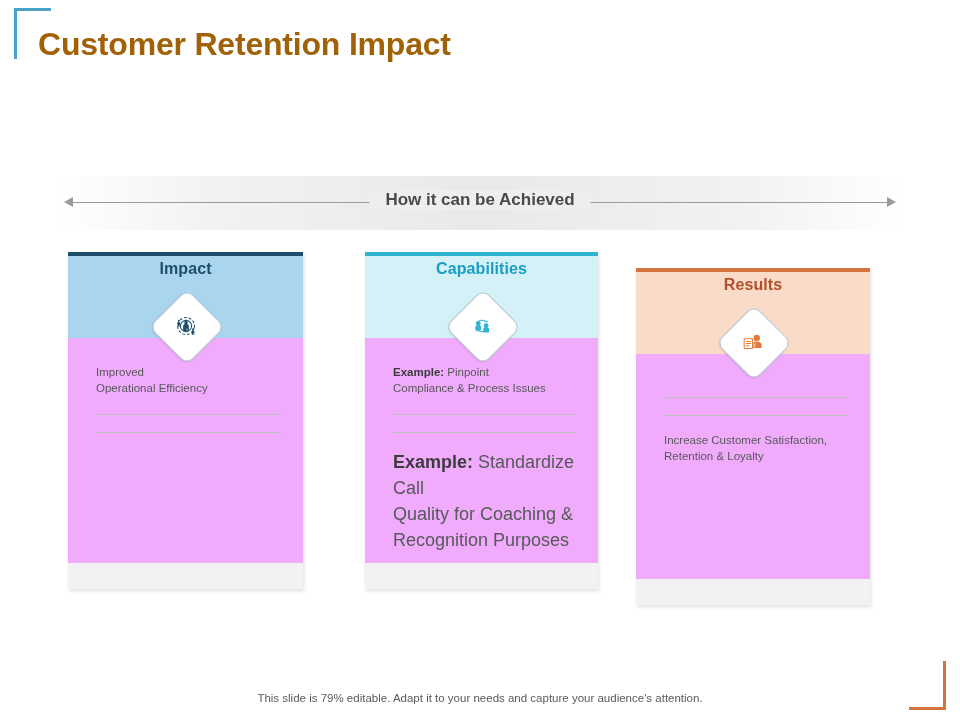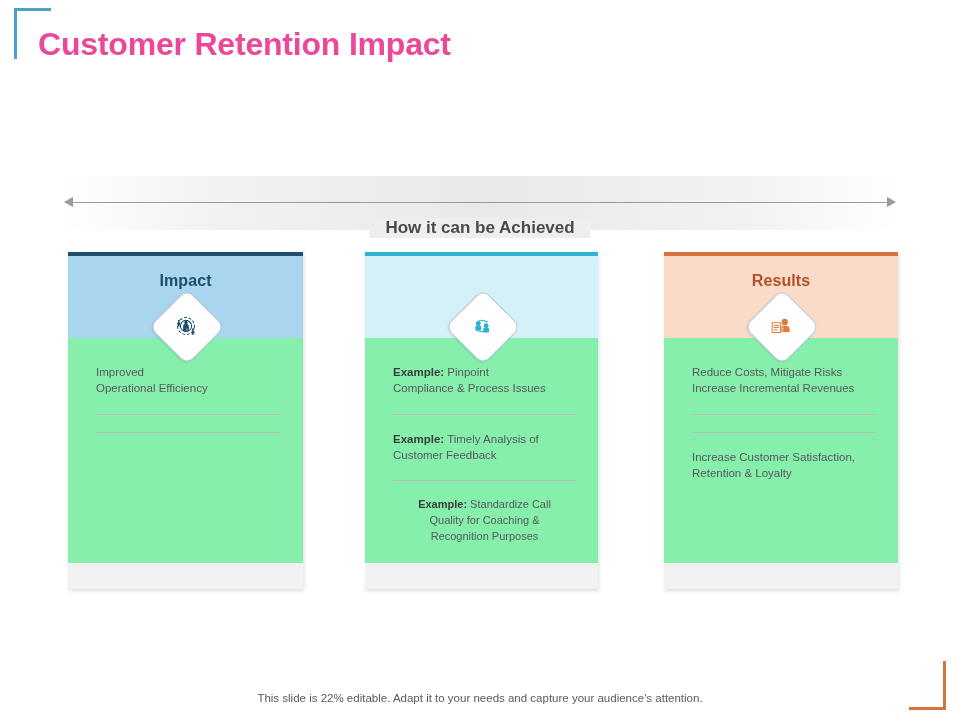--- a/index.html
+++ b/index.html
@@ -36,21 +36,21 @@
     border-bottom: 3px solid #d4733c;
   }
 
   
   .slide-title {
     position: absolute;
     left: 38px;
     top: 26px;
     font-size: 32px;
     font-weight: bold;
-    color: #ec4899;
+    color: #a16207;
     letter-spacing: -0.2px;
     white-space: nowrap;
   }
 
   
   .banner {
     position: absolute;
     left: 60px;
     top: 176px;
     width: 840px;
@@ -86,56 +86,55 @@
     position: absolute;
     left: 50%;
     top: 14px;
     transform: translateX(-50%);
     padding: 0 16px;
     background: #eeeeee;
     font-size: 17px;
     font-weight: bold;
     color: #4a4a4a;
     white-space: nowrap;
-    margin-top: 28px;
   }
 
   
   .columns {
     position: absolute;
     left: 68px;
     top: 252px;
     width: 826px;
     height: 340px;
   }
   .card {
     position: absolute;
     top: 0;
     width: 235px;
     height: 337px;
     box-shadow: 1px 2px 4px rgba(0,0,0,0.13);
     background: #f2f2f2;
   }
   .card.c1 { left: 0px; }
   .card.c2 { left: 297px; width: 233px; }
-  .card.c3 { left: 596px; width: 234px; }
+  .card.c3 { left: 568px; width: 234px; margin-top: 16px; }
 
   .card-topbar {
     height: 4px;
     width: 100%;
   }
   .card-head {
     height: 82px;
     position: relative;
   }
   .card-title {
     text-align: center;
     font-size: 16px;
     font-weight: bold;
-    padding-top: 16px;
+    padding-top: 4px;
     letter-spacing: 0.1px;
   }
 
   
   .badge {
     position: absolute;
     left: 50%;
     top: 44px;
     width: 52px;
     height: 52px;
@@ -155,31 +154,31 @@
     margin-left: -26px;
     display: flex;
     align-items: center;
     justify-content: center;
   }
   .badge-inner svg { display: block; }
 
   
   .card-body {
     padding: 26px 22px 0 28px;
-    background: #86efac;
+    background: #f0abfc;
     height: 225px;
     box-sizing: border-box;
   }
   .item {
     font-size: 11.5px;
     color: #58585a;
     line-height: 1.42;
   }
   .item b { color: #3c3c3c; }
-  .item.big { font-size: 11px; line-height: 1.45; text-align: center; }
+  .item.big { font-size: 18px; line-height: 1.45; }
   .divider {
     height: 1px;
     background: #bdbdbd;
     margin: 17px 0 16px 0;
   }
   .c2 .divider { margin: 17px 0 16px 0; }
 
   
   .footer {
     position: absolute;
@@ -233,20 +232,21 @@
     <div class="card-body">
       <div class="item"><b></b><span>Improved<br>Operational Efficiency</span></div>
       <div class="divider"></div>
       <div class="divider"></div>
     </div>
   </div>
 
   <div class="card c2">
     <div class="card-topbar" style="background: rgb(47, 179, 208);"></div>
     <div class="card-head" style="background: rgb(212, 241, 247);">
+      <div class="card-title" style="color: rgb(26, 157, 195);">Capabilities</div>
       <div class="badge"></div>
       <div class="badge-inner">
         <svg width="30" height="30" viewBox="0 0 32 32">
           <g fill="none" stroke="#2fb3d0" stroke-width="1.2">
             <path d="M11.5 11.5c3-2.4 7-2 9 .4"></path>
             <path d="M20.5 20.5c-3 2.4-7 2-9-.4"></path>
           </g>
           <g fill="#2fb3d0">
             <path d="M20.2 10.2l2.2.6-1.4 1.7z"></path>
             <path d="M11.8 21.8l-2.2-.6 1.4-1.7z"></path>
@@ -254,21 +254,20 @@
             <path d="M8.9 20.4v-3.2c0-1.4 1.4-2.4 3.1-2.4s3.1 1 3.1 2.4v3.2z"></path>
             <circle cx="20.4" cy="15.6" r="2.6"></circle>
             <path d="M17.3 22.8v-3.2c0-1.4 1.4-2.4 3.1-2.4s3.1 1 3.1 2.4v3.2z"></path>
           </g>
         </svg>
       </div>
     </div>
     <div class="card-body">
       <div class="item"><b>Example:</b><span> Pinpoint<br>Compliance &amp; Process Issues</span></div>
       <div class="divider"></div>
-      <div class="item"><b>Example:</b><span> Timely Analysis of<br>Customer Feedback</span></div>
       <div class="divider"></div>
       <div class="item big"><b>Example:</b><span> Standardize Call<br>Quality for Coaching &amp;<br>Recognition Purposes</span></div>
     </div>
   </div>
 
   <div class="card c3">
     <div class="card-topbar" style="background: rgb(212, 115, 60);"></div>
     <div class="card-head" style="background: rgb(249, 219, 200);">
       <div class="card-title" style="color: rgb(177, 80, 42);">Results</div>
       <div class="badge"></div>
@@ -285,22 +284,21 @@
             <g stroke="#e07b3c" stroke-width="1.1" stroke-linecap="round">
               <path d="M8.6 15.4h5"></path>
               <path d="M8.6 17.7h5"></path>
               <path d="M8.6 20h3.2"></path>
             </g>
           </g>
         </svg>
       </div>
     </div>
     <div class="card-body">
-      <div class="item"><b></b><span>Reduce Costs, Mitigate Risks<br>Increase Incremental Revenues</span></div>
       <div class="divider"></div>
       <div class="divider"></div>
       <div class="item"><b></b><span>Increase Customer Satisfaction,<br>Retention &amp; Loyalty</span></div>
     </div>
   </div>
 
 </div>
 
-<div class="footer">This slide is 22% editable. Adapt it to your needs and capture your audience's attention.</div>
+<div class="footer">This slide is 79% editable. Adapt it to your needs and capture your audience's attention.</div>
 
 </body></html>

